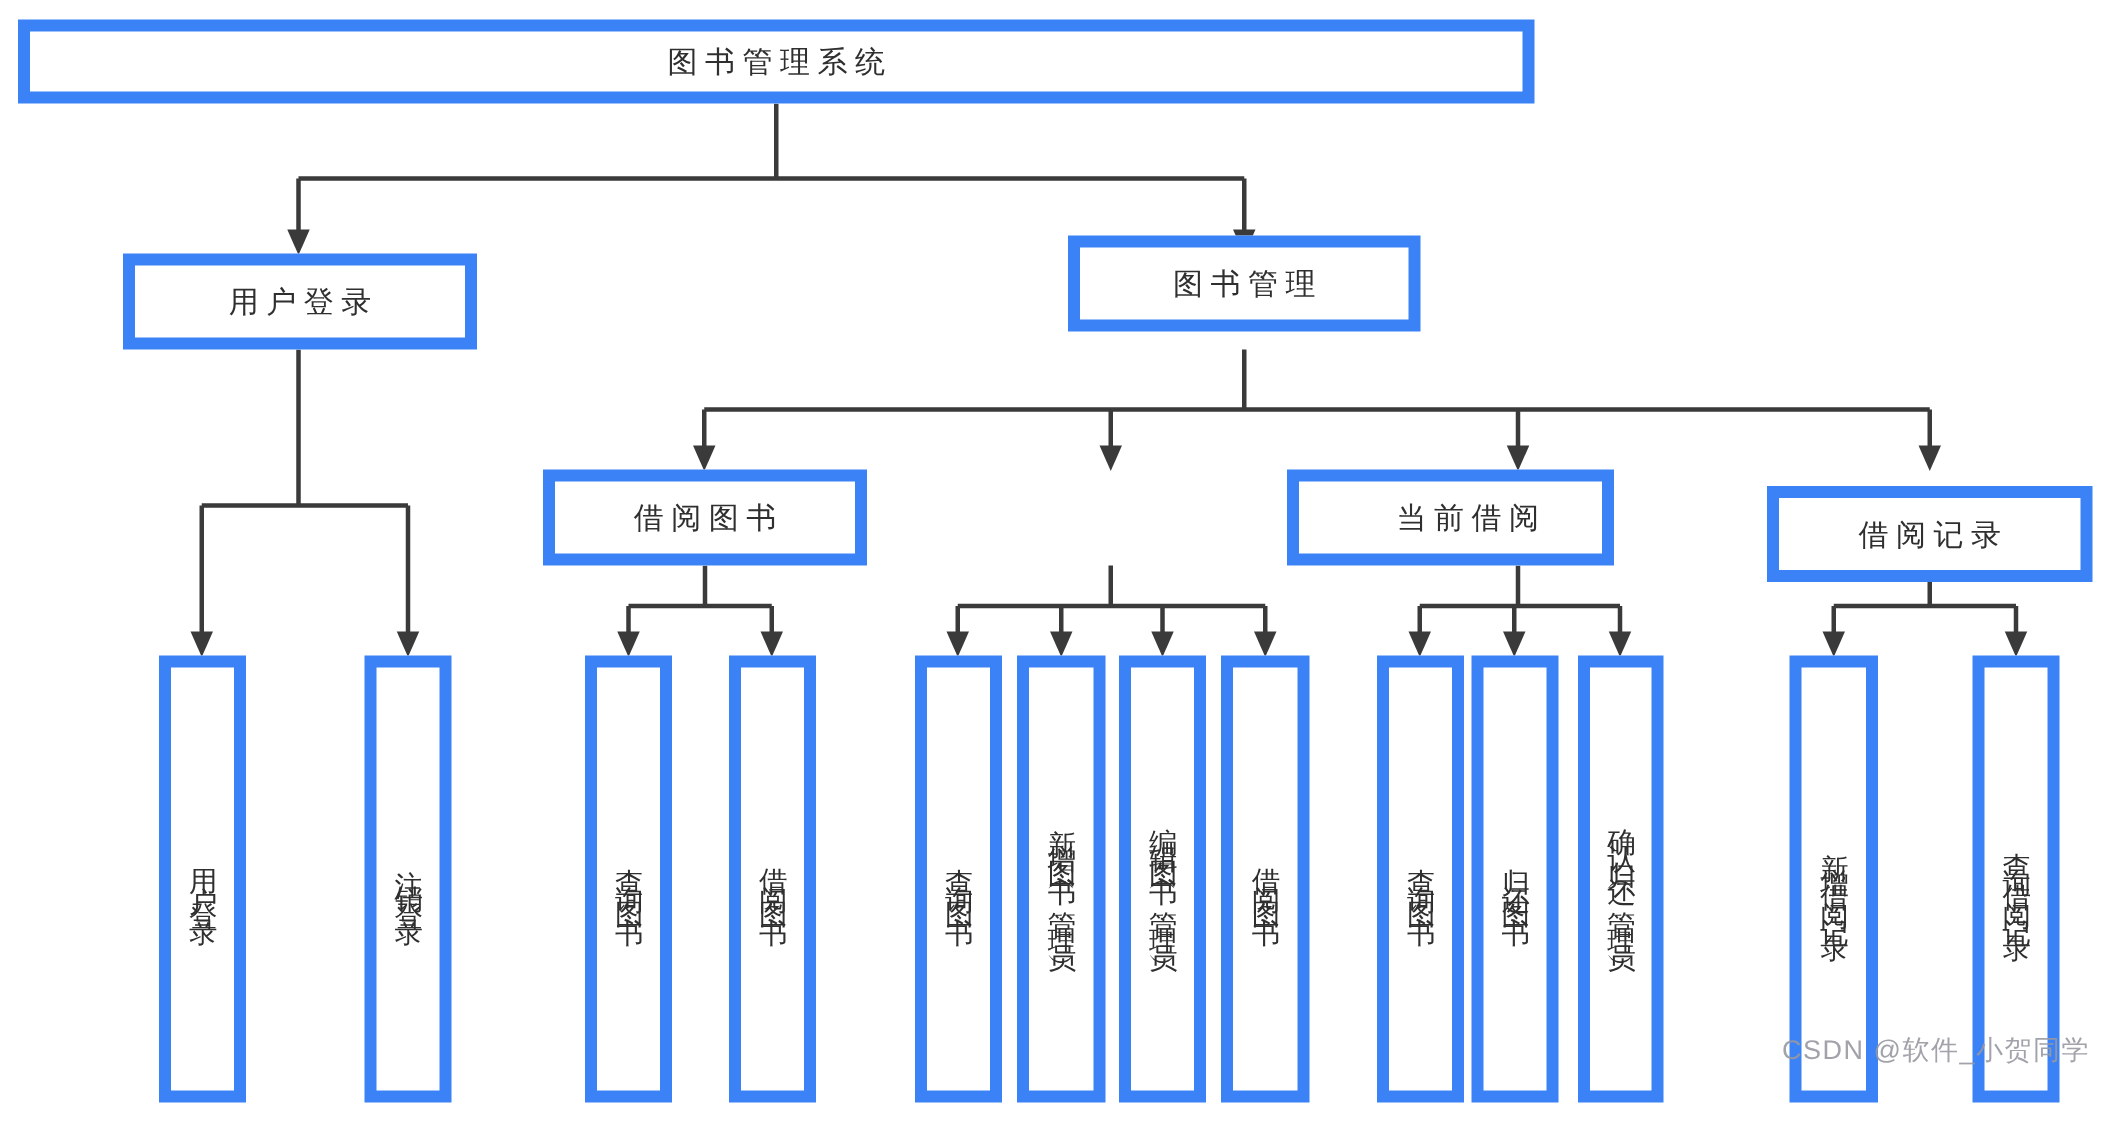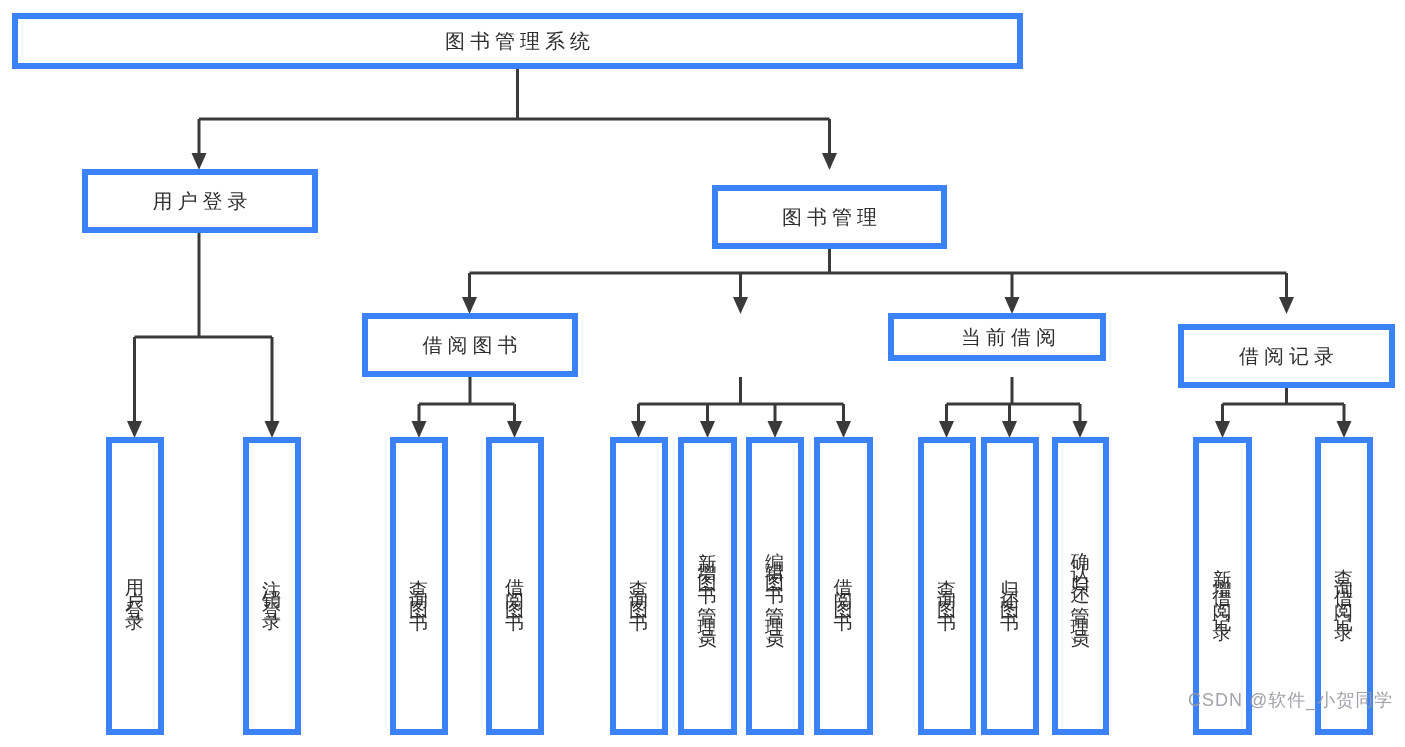--- a/index.html
+++ b/index.html
@@ -17,21 +17,21 @@
   }
   .connectors {
     position: absolute;
     left: 0;
     top: 0;
     z-index: 0;
   }
   .node {
     position: absolute;
     box-sizing: border-box;
-    border: 6px solid #3b82f6;
+    border: 8px solid #3b82f6;
     background: #ffffff;
     display: flex;
     align-items: center;
     justify-content: center;
     color: #2f2f2f;
     z-index: 1;
   }
   .hnode {
     font-size: 20px;
     letter-spacing: 5px;
@@ -108,24 +108,24 @@
       <polygon points="1072.5,421 1087.5,421 1080,438"></polygon>
 
       <polygon points="1215,421 1230,421 1222.5,438"></polygon>
       <polygon points="1336.5,421 1351.5,421 1344,438"></polygon>
     </g>
   </svg>
 
   <div class="node hnode root-node">图书管理系统</div>
 
   <div class="node hnode" style="left:82px; top:169px; width:236px; height:64px;">用户登录</div>
-  <div class="node hnode" style="left:712px; top:185px; width:235px; height:64px;">图书管理</div>
+  <div class="node hnode" style="left:712px; top:157px; width:235px; height:64px;">图书管理</div>
 
   <div class="node hnode" style="left:362px; top:313px; width:216px; height:64px;">借阅图书</div>
-  <div class="node hnode" style="left:888px; top:313px; width:218px; height:48px;padding-left:28px;">当前借阅</div>
+  <div class="node hnode" style="left:858px; top:313px; width:218px; height:64px;padding-left:28px;">当前借阅</div>
   <div class="node hnode" style="left:1178px; top:324px; width:217px; height:64px;">借阅记录</div>
 
   <div class="node vnode" style="left:106px; top:437px; width:58px; height:298px;">
     <span>用户登录</span>
   </div>
   <div class="node vnode" style="left:243px; top:437px; width:58px; height:298px;">
     <span>注销登录</span>
   </div>
 
   <div class="node vnode" style="left:390px; top:437px; width:58px; height:298px;">

